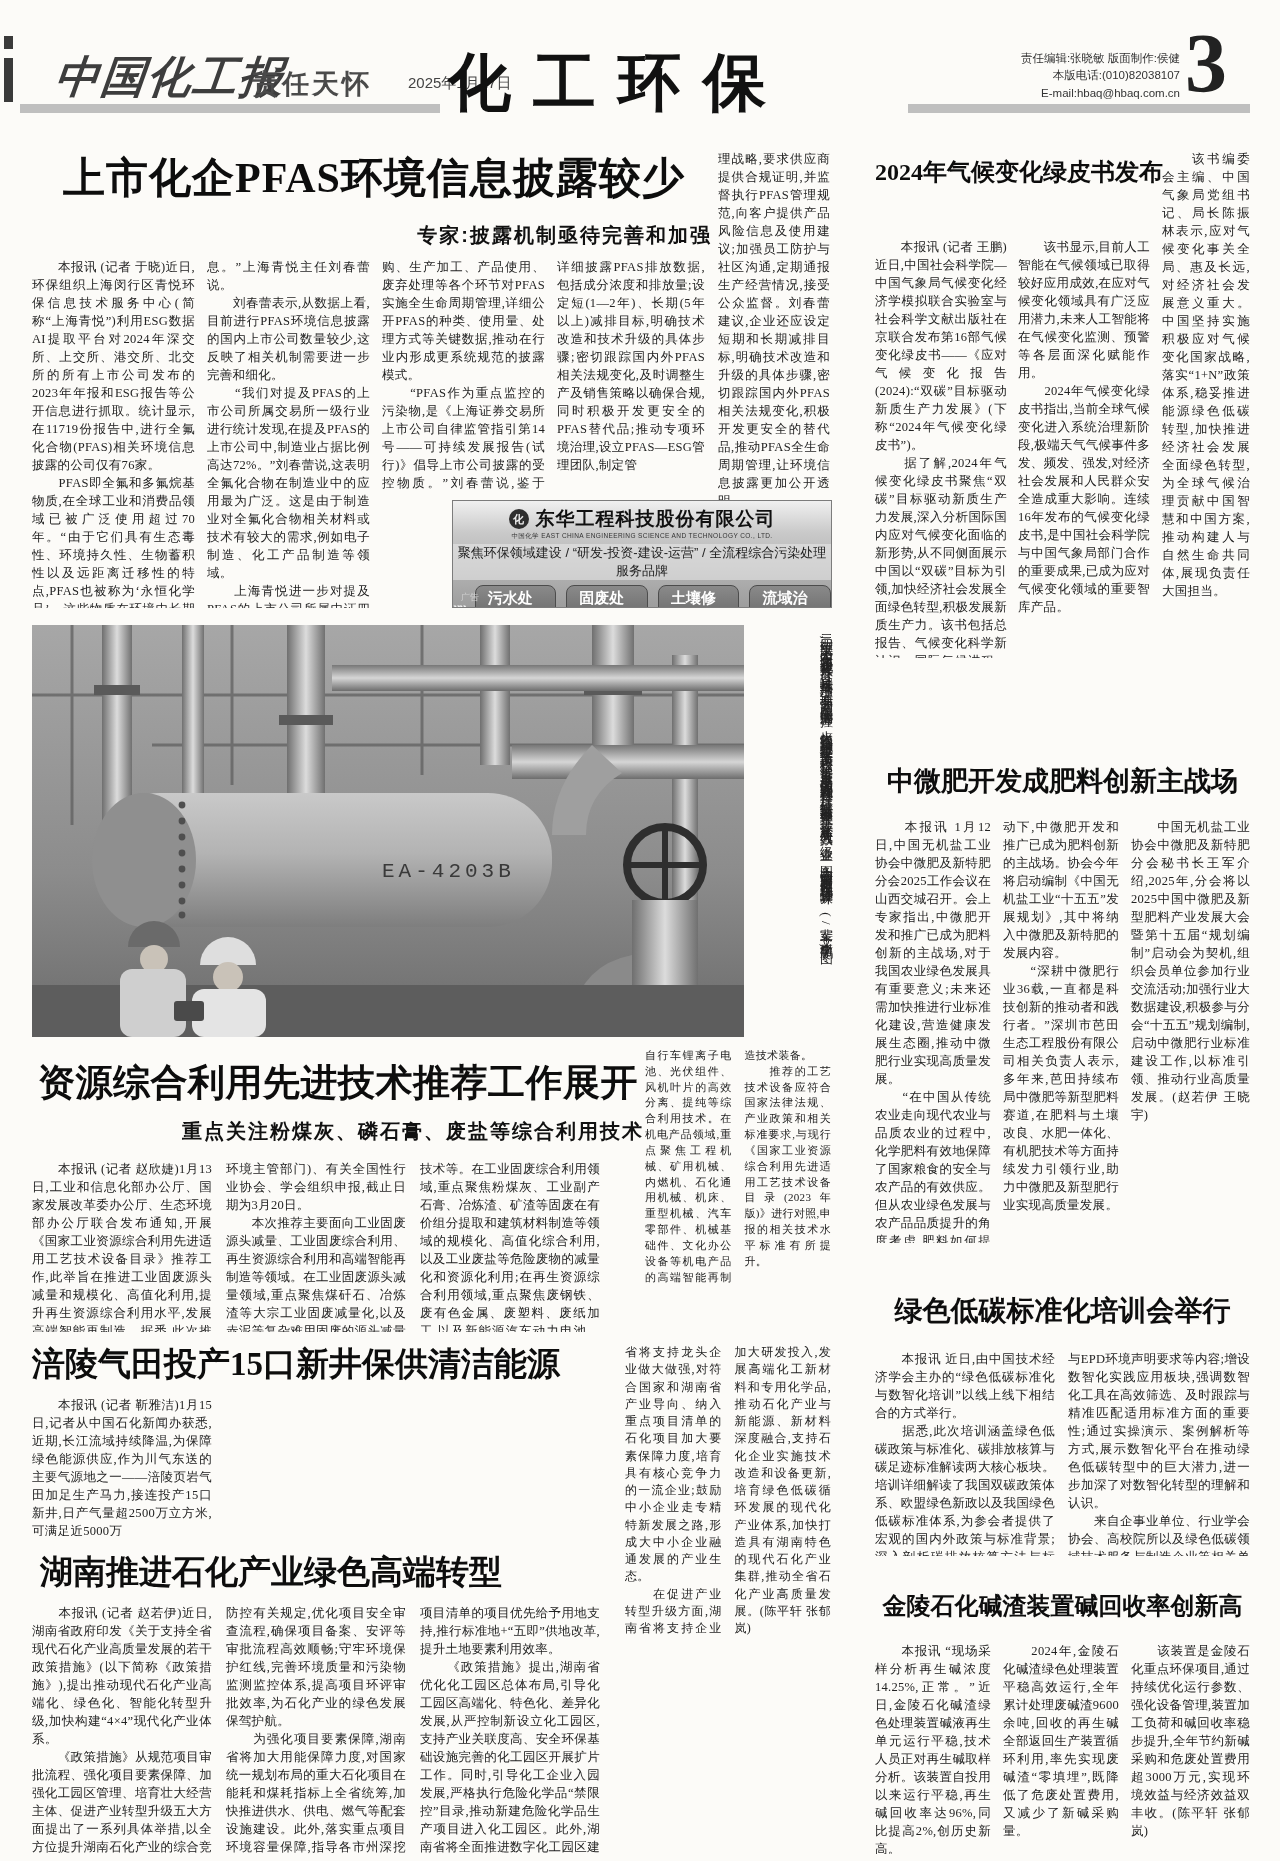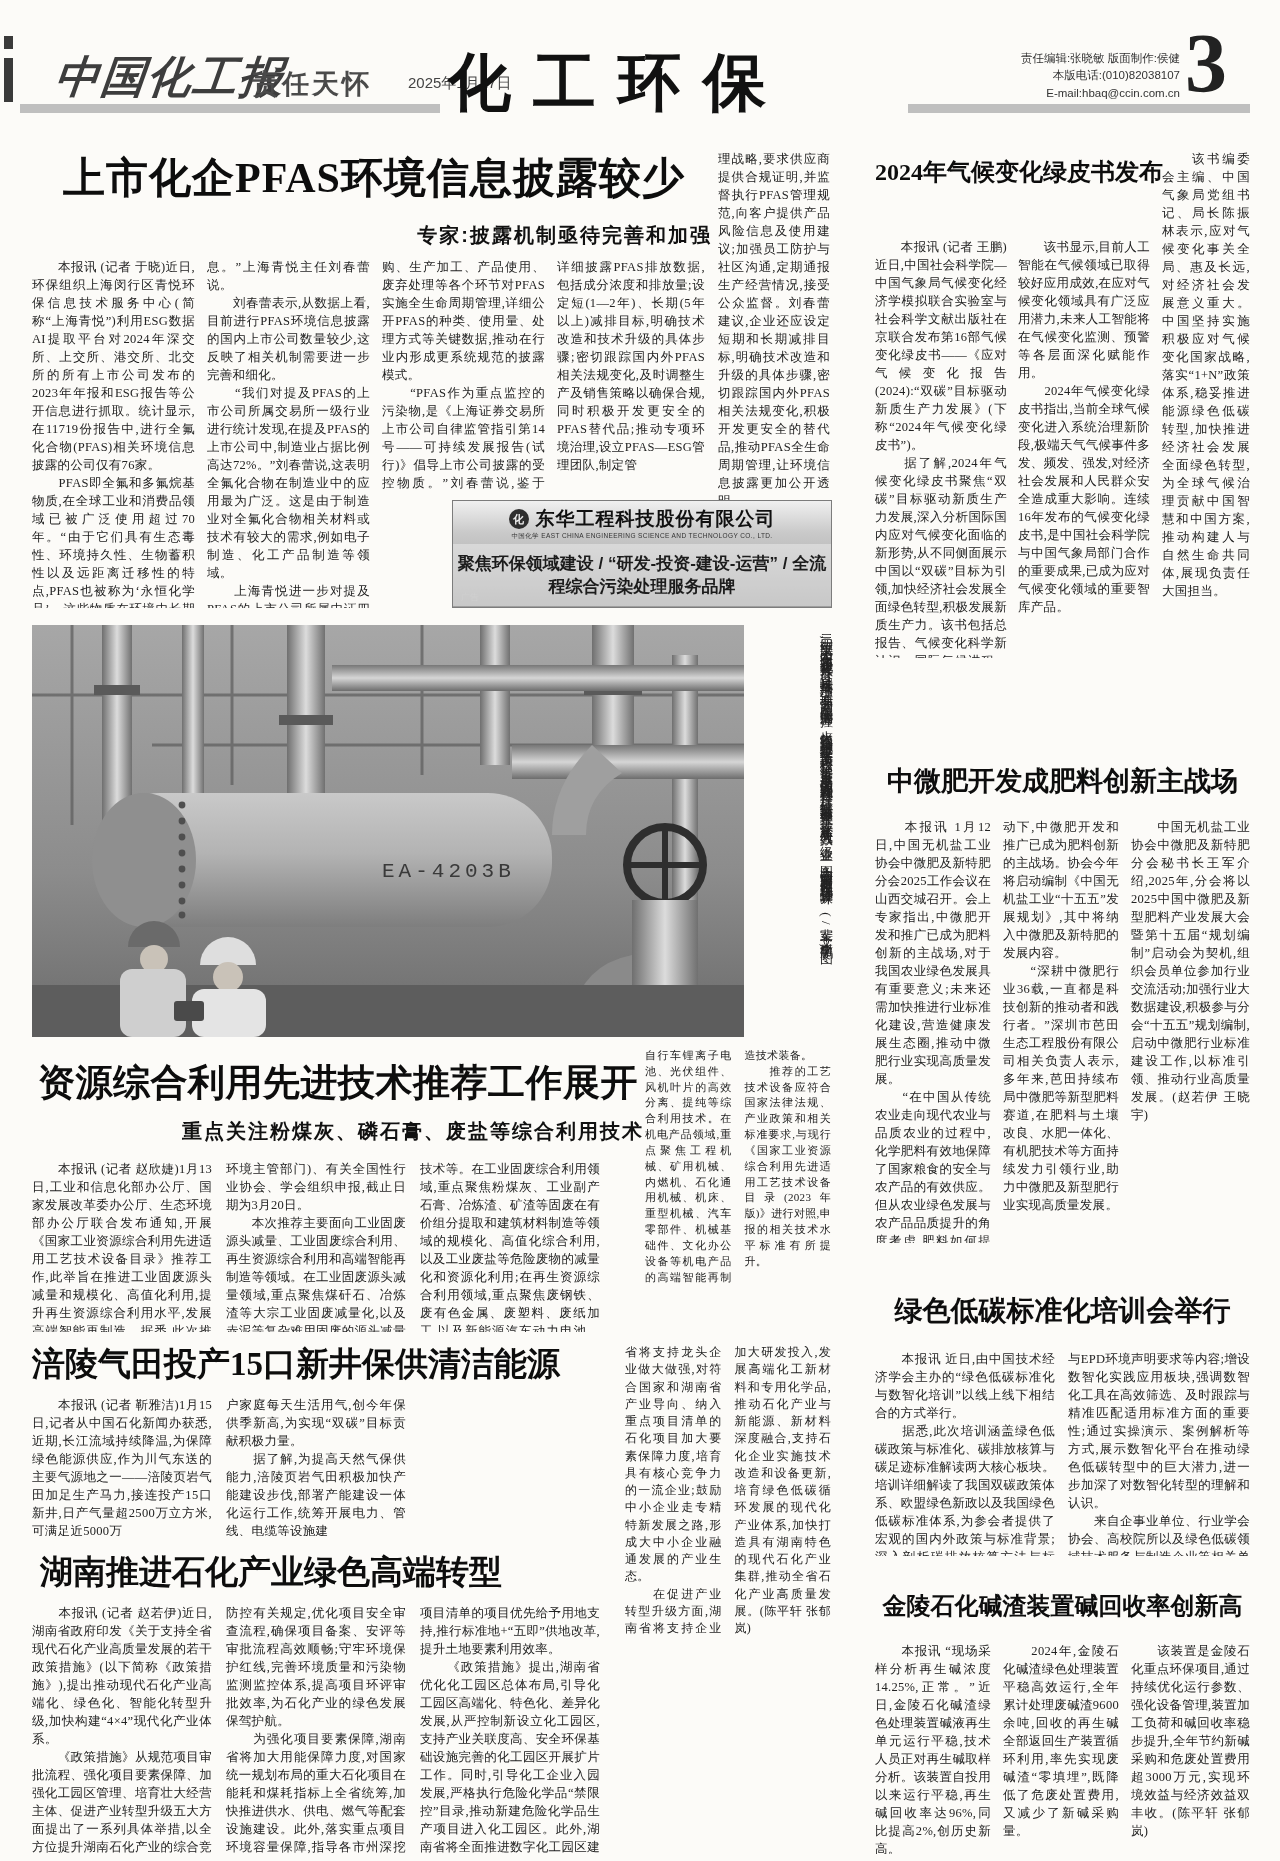--- a/index.html
+++ b/index.html
@@ -32,22 +32,22 @@
   .vcap{writing-mode:vertical-rl;font-size:13px;line-height:1.9;letter-spacing:1.5px;
         color:#222;overflow:hidden;}
   
   .ad{border:1px solid #7c7c7c;background:linear-gradient(180deg,#f0f0f0 0%,#c9c9c9 30%,#9d9d9d 100%);
       overflow:hidden;font-family:"Liberation Sans",sans-serif;}
   .ad-top{display:flex;align-items:center;justify-content:center;gap:7px;padding-top:5px;}
   .ad-logo{width:20px;height:20px;border-radius:50%;background:#2e2e2e;color:#eee;display:flex;
       align-items:center;justify-content:center;font-size:11px;font-weight:bold;}
   .ad-name{font-size:19px;font-weight:bold;color:#101010;letter-spacing:1px;}
   .ad-en{font-size:6.5px;color:#333;text-align:center;letter-spacing:0.4px;}
-  .ad-tag{font-size:17px;font-weight:bold;color:#1c1c1c;text-align:center;margin-top:3px;
-      background:rgba(235,235,235,.55);padding:8px 0;}
+  .ad-tag{font-size:13px;font-weight:normal;color:#1c1c1c;text-align:center;margin-top:3px;
+      background:rgba(235,235,235,.55);padding:0 0;}
   .ad-btnrow{display:flex;align-items:center;justify-content:center;gap:10px;margin-top:5px;}
   .ad-chev{color:#f2f2f2;font-size:16px;font-weight:bold;letter-spacing:-3px;}
   .ad-btn{background:linear-gradient(180deg,#8a8a8a,#5f5f5f);color:#fff;font-size:15px;font-weight:bold;
       border-radius:8px;padding:3px 12px;border:1px solid #4c4c4c;}
   .ad-mark{position:absolute;left:8px;bottom:3px;color:#cfcfcf;font-size:9px;}
 </style>
 </head>
 <body>
 
 <div class="page">
@@ -56,21 +56,21 @@
   <div class="abs regmark" style="left:4px;top:58px;width:9px;height:44px;"></div>
 
   <div class="abs brand" style="left:55px;top:48px;">中国化工报</div>
   <div class="abs brand-sub" style="left:252px;top:66px;">责任天怀</div>
   <div class="abs date" style="left:408px;top:74px;">2025年1月17日</div>
   <div class="abs section-title" style="left:448px;top:40px;">化工环保</div>
 
   <div class="abs edit-info" style="left:900px;top:50px;width:280px;">
     <div>责任编辑:张晓敏  版面制作:侯健</div>
     <div>本版电话:(010)82038107</div>
-    <div>E-mail:hbaq@ccin.com.cn</div>
+    <div>E-mail:hbaq@hbaq.com.cn</div>
   </div>
   <div class="abs pagenum" style="left:1185px;top:22px;">3</div>
 
   <div class="abs graybar" style="left:20px;top:104px;width:420px;"></div>
   <div class="abs graybar" style="left:908px;top:104px;width:342px;"></div>
 
   <div class="abs h-main" style="left:36px;top:150px;width:676px;text-align:center;">上市化企PFAS环境信息披露较少</div>
   <div class="abs h-sub" style="left:36px;top:222px;width:676px;">专家:披露机制亟待完善和加强</div>
 
   <div class="abs bodytext" style="left:32px;top:258px;width:163px;height:350px;">　　本报讯 (记者 于晓)近日,环保组织上海闵行区青悦环保信息技术服务中心(简称“上海青悦”)利用ESG数据AI提取平台对2024年深交所、上交所、港交所、北交所的所有上市公司发布的2023年年报和ESG报告等公开信息进行抓取。统计显示,在11719份报告中,进行全氟化合物(PFAS)相关环境信息披露的公司仅有76家。
@@ -191,22 +191,20 @@
   <div class="abs h2" style="left:32px;top:1058px;width:612px;text-align:center;">资源综合利用先进技术推荐工作展开</div>
   <div class="abs bodytext" style="left:32px;top:1160px;width:180px;height:172px;">　　本报讯 (记者 赵欣婕)1月13日,工业和信息化部办公厅、国家发展改革委办公厅、生态环境部办公厅联合发布通知,开展《国家工业资源综合利用先进适用工艺技术设备目录》推荐工作,此举旨在推进工业固废源头减量和规模化、高值化利用,提升再生资源综合利用水平,发展高端智能再制造。据悉,此次推荐由省级工业和信息化主管部门(会同发展改革、生态</div>
   <div class="abs bodytext" style="left:226px;top:1160px;width:180px;height:172px;">环境主管部门)、有关全国性行业协会、学会组织申报,截止日期为3月20日。
 　　本次推荐主要面向工业固废源头减量、工业固废综合利用、再生资源综合利用和高端智能再制造等领域。在工业固废源头减量领域,重点聚焦煤矸石、冶炼渣等大宗工业固废减量化,以及赤泥等复杂难用固废的源头减量与循环利用</div>
   <div class="abs bodytext" style="left:420px;top:1160px;width:180px;height:172px;">技术等。在工业固废综合利用领域,重点聚焦粉煤灰、工业副产石膏、冶炼渣、矿渣等固废在有价组分提取和建筑材料制造等领域的规模化、高值化综合利用,以及工业废盐等危险废物的减量化和资源化利用;在再生资源综合利用领域,重点聚焦废钢铁、废有色金属、废塑料、废纸加工,以及新能源汽车动力电池、电动</div>
   <div class="abs bodytext cols2" style="left:645px;top:1048px;width:186px;height:285px;font-size:11px;">自行车锂离子电池、光伏组件、风机叶片的高效分离、提纯等综合利用技术。在机电产品领域,重点聚焦工程机械、矿用机械、内燃机、石化通用机械、机床、重型机械、汽车零部件、机械基础件、文化办公设备等机电产品的高端智能再制造技术装备。
 　　推荐的工艺技术设备应符合国家法律法规、产业政策和相关标准要求,与现行《国家工业资源综合利用先进适用工艺技术设备目录(2023年版)》进行对照,申报的相关技术水平标准有所提升。</div>
 
   <div class="abs h3" style="left:32px;top:1342px;width:585px;">涪陵气田投产15口新井保供清洁能源</div>
   <div class="abs bodytext" style="left:32px;top:1396px;width:180px;height:140px;">　　本报讯 (记者 靳雅洁)1月15日,记者从中国石化新闻办获悉,近期,长江流域持续降温,为保障绿色能源供应,作为川气东送的主要气源地之一——涪陵页岩气田加足生产马力,接连投产15口新井,日产气量超2500万立方米,可满足近5000万</div>
-  <div class="abs bodytext" style="left:226px;top:1396px;width:180px;height:140px;">户家庭每天生活用气,创今年保供季新高,为实现“双碳”目标贡献积极力量。
-　　据了解,为提高天然气保供能力,涪陵页岩气田积极加快产能建设步伐,部署产能建设一体化运行工作,统筹开展电力、管线、电缆等设施建</div>
 
   <div class="abs h3" style="left:40px;top:1550px;width:575px;">湖南推进石化产业绿色高端转型</div>
   <div class="abs bodytext" style="left:32px;top:1604px;width:180px;height:252px;">　　本报讯 (记者 赵若伊)近日,湖南省政府印发《关于支持全省现代石化产业高质量发展的若干政策措施》(以下简称《政策措施》),提出推动现代石化产业高端化、绿色化、智能化转型升级,加快构建“4×4”现代化产业体系。
 　　《政策措施》从规范项目审批流程、强化项目要素保障、加强化工园区管理、培育壮大经营主体、促进产业转型升级五大方面提出了一系列具体举措,以全方位提升湖南石化产业的综合竞争力和可持续发展能力。
 　　在规范项目审批流程方面,湖南省将筑牢安全生产底线,严格落实国家危险化学品生产建设项目安全风险</div>
   <div class="abs bodytext" style="left:226px;top:1604px;width:180px;height:252px;">防控有关规定,优化项目安全审查流程,确保项目备案、安评等审批流程高效顺畅;守牢环境保护红线,完善环境质量和污染物监测监控体系,提高项目环评审批效率,为石化产业的绿色发展保驾护航。
 　　为强化项目要素保障,湖南省将加大用能保障力度,对国家统一规划布局的重大石化项目在能耗和煤耗指标上全省统筹,加快推进供水、供电、燃气等配套设施建设。此外,落实重点项目环境容量保障,指导各市州深挖污染物减排潜力,为重点建设项目提供环境容量支持。在土地要素保障方面,湖南省将加大对园区项目用地的支持,对纳入省现代石化产业重大</div>
   <div class="abs bodytext" style="left:420px;top:1604px;width:180px;height:252px;">项目清单的项目优先给予用地支持,推行标准地+“五即”供地改革,提升土地要素利用效率。
 　　《政策措施》提出,湖南省优化化工园区总体布局,引导化工园区高端化、特色化、差异化发展,从严控制新设立化工园区,支持产业关联度高、安全环保基础设施完善的化工园区开展扩片工作。同时,引导化工企业入园发展,严格执行危险化学品“禁限控”目录,推动新建危险化学品生产项目进入化工园区。此外,湖南省将全面推进数字化工园区建设,运用5G、大数据等先进技术提升园区监管的信息化、分析决策智能化水平。
 　　在培育壮大经营主体方面,湖南</div>

